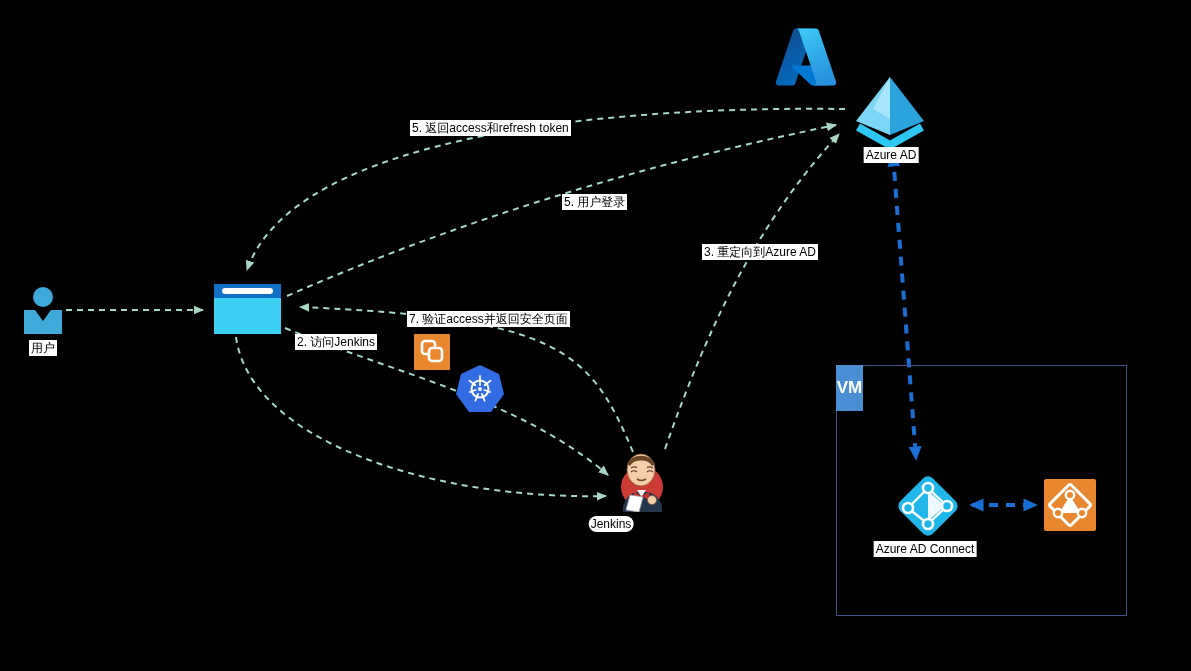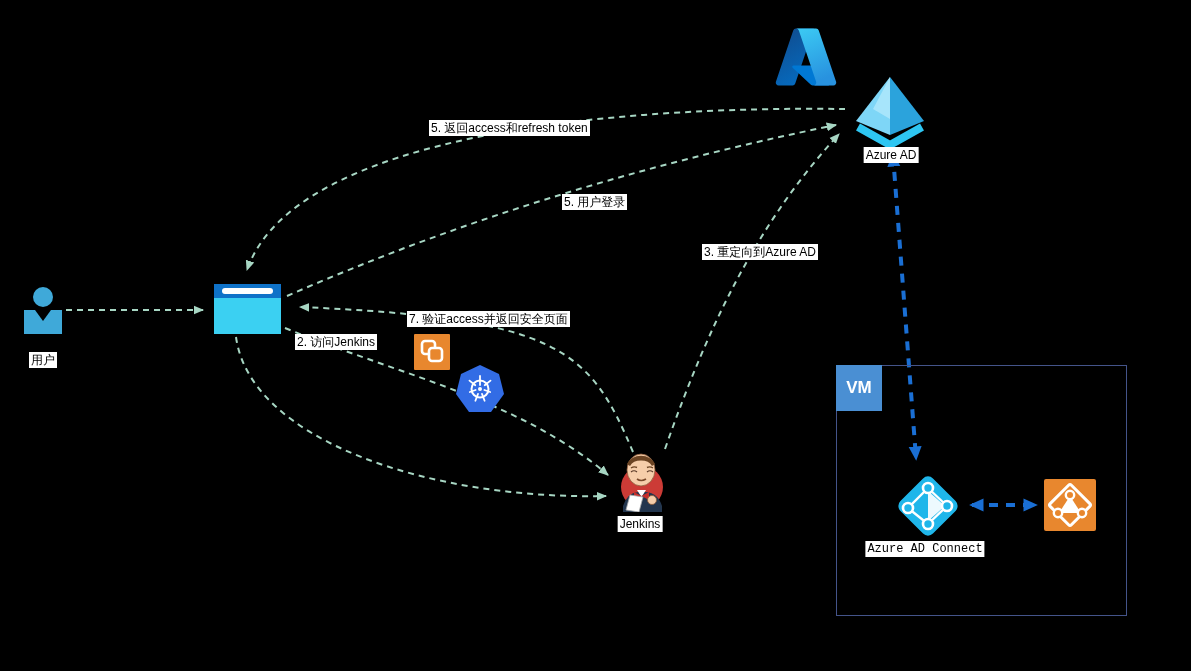--- a/index.html
+++ b/index.html
@@ -16,21 +16,21 @@
     padding:0 2px;white-space:nowrap;
   }
   .lbl.center{transform:translateX(-50%);}
   .browser{
     position:absolute;left:214px;top:284px;width:67px;height:50px;background:#3bd0f2;
   }
   .browser .bar{position:absolute;left:0;top:0;width:67px;height:14px;background:#0f72c8;}
   .browser .address{position:absolute;left:8px;top:4px;width:51px;height:6px;background:#fff;border-radius:3px;}
   .vmbox{position:absolute;left:836px;top:365px;width:289px;height:249px;border:1px solid var(--vm-border,#44548a);}
   .vmbadge{
-    position:absolute;left:836px;top:365px;width:46px;height:46px;background:var(--vm-badge,#4a8fd3);
+    position:absolute;left:836px;top:365px;width:27px;height:46px;background:var(--vm-badge,#4a8fd3);
     color:#fff;font-weight:bold;font-size:17px;display:flex;align-items:center;justify-content:center;
   }
 </style>
 </head>
 <body>
 
 <div id="canvas">
 
   <svg id="wires" width="1191" height="671" viewBox="0 0 1191 671">
     <defs>
@@ -166,24 +166,24 @@
       <rect x="11" y="11" width="30" height="30" rx="2" fill="none" stroke="#fff" stroke-width="3" transform="rotate(45 26 26)"></rect>
       <polygon points="26,17 15,34 37,34" fill="#fff"></polygon>
       <g fill="#e8872e" stroke="#fff" stroke-width="2.4">
         <circle cx="26" cy="16" r="4.2"></circle>
         <circle cx="14" cy="34" r="4.2"></circle>
         <circle cx="38" cy="34" r="4.2"></circle>
       </g>
     </svg>
   </div>
 
-  <span class="lbl center" style="left:43px;top:352px;">用户</span>
-  <span class="lbl center" style="left:640px;top:516px;">Jenkins</span>
+  <span class="lbl center" style="left:43px;top:340px;">用户</span>
+  <span class="lbl center" style="left:611px;top:516px;border-radius:8px;">Jenkins</span>
   <span class="lbl center" style="left:891px;top:147px;text-align:center;">Azure AD</span>
-  <span class="lbl center" style="left:925px;top:541px;font-family:Liberation Mono, monospace;">Azure AD Connect</span>
+  <span class="lbl center" style="left:925px;top:541px;">Azure AD Connect</span>
 
-  <span class="lbl" style="left:429px;top:120px;">5. 返回access和refresh token</span>
+  <span class="lbl" style="left:410px;top:120px;">5. 返回access和refresh token</span>
   <span class="lbl" style="left:562px;top:194px;">5. 用户登录</span>
   <span class="lbl" style="left:702px;top:244px;">3. 重定向到Azure AD</span>
   <span class="lbl" style="left:367px;top:311px;margin-left:40px;">7. 验证access并返回安全页面</span>
   <span class="lbl" style="left:295px;top:334px;">2. 访问Jenkins</span>
 
 </div>
 
 </body></html>

